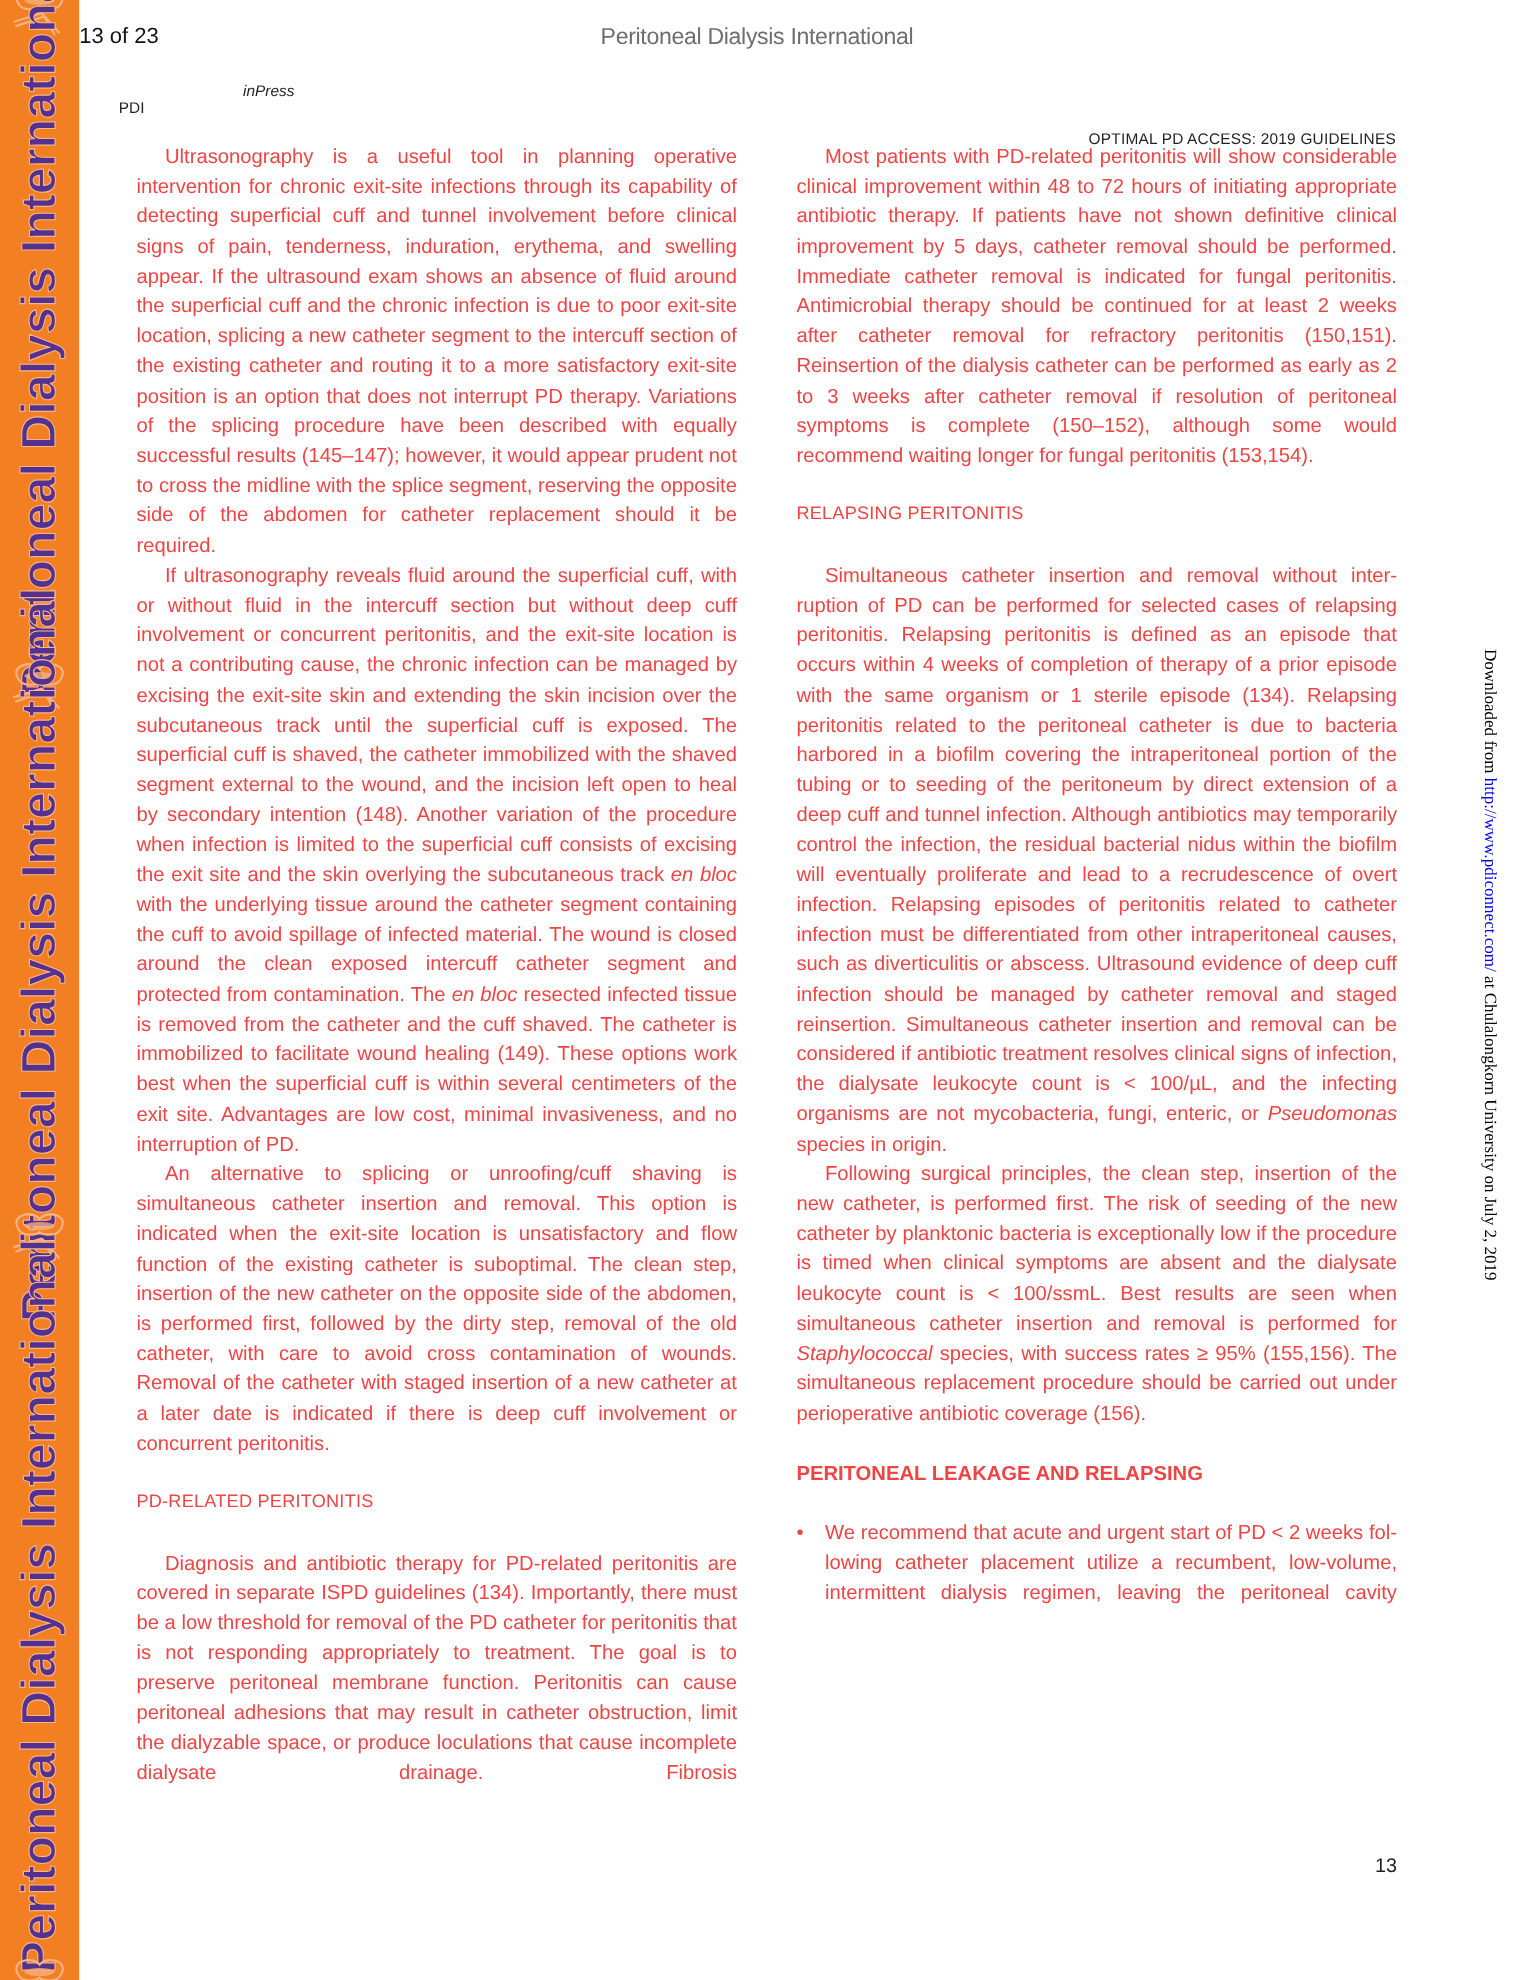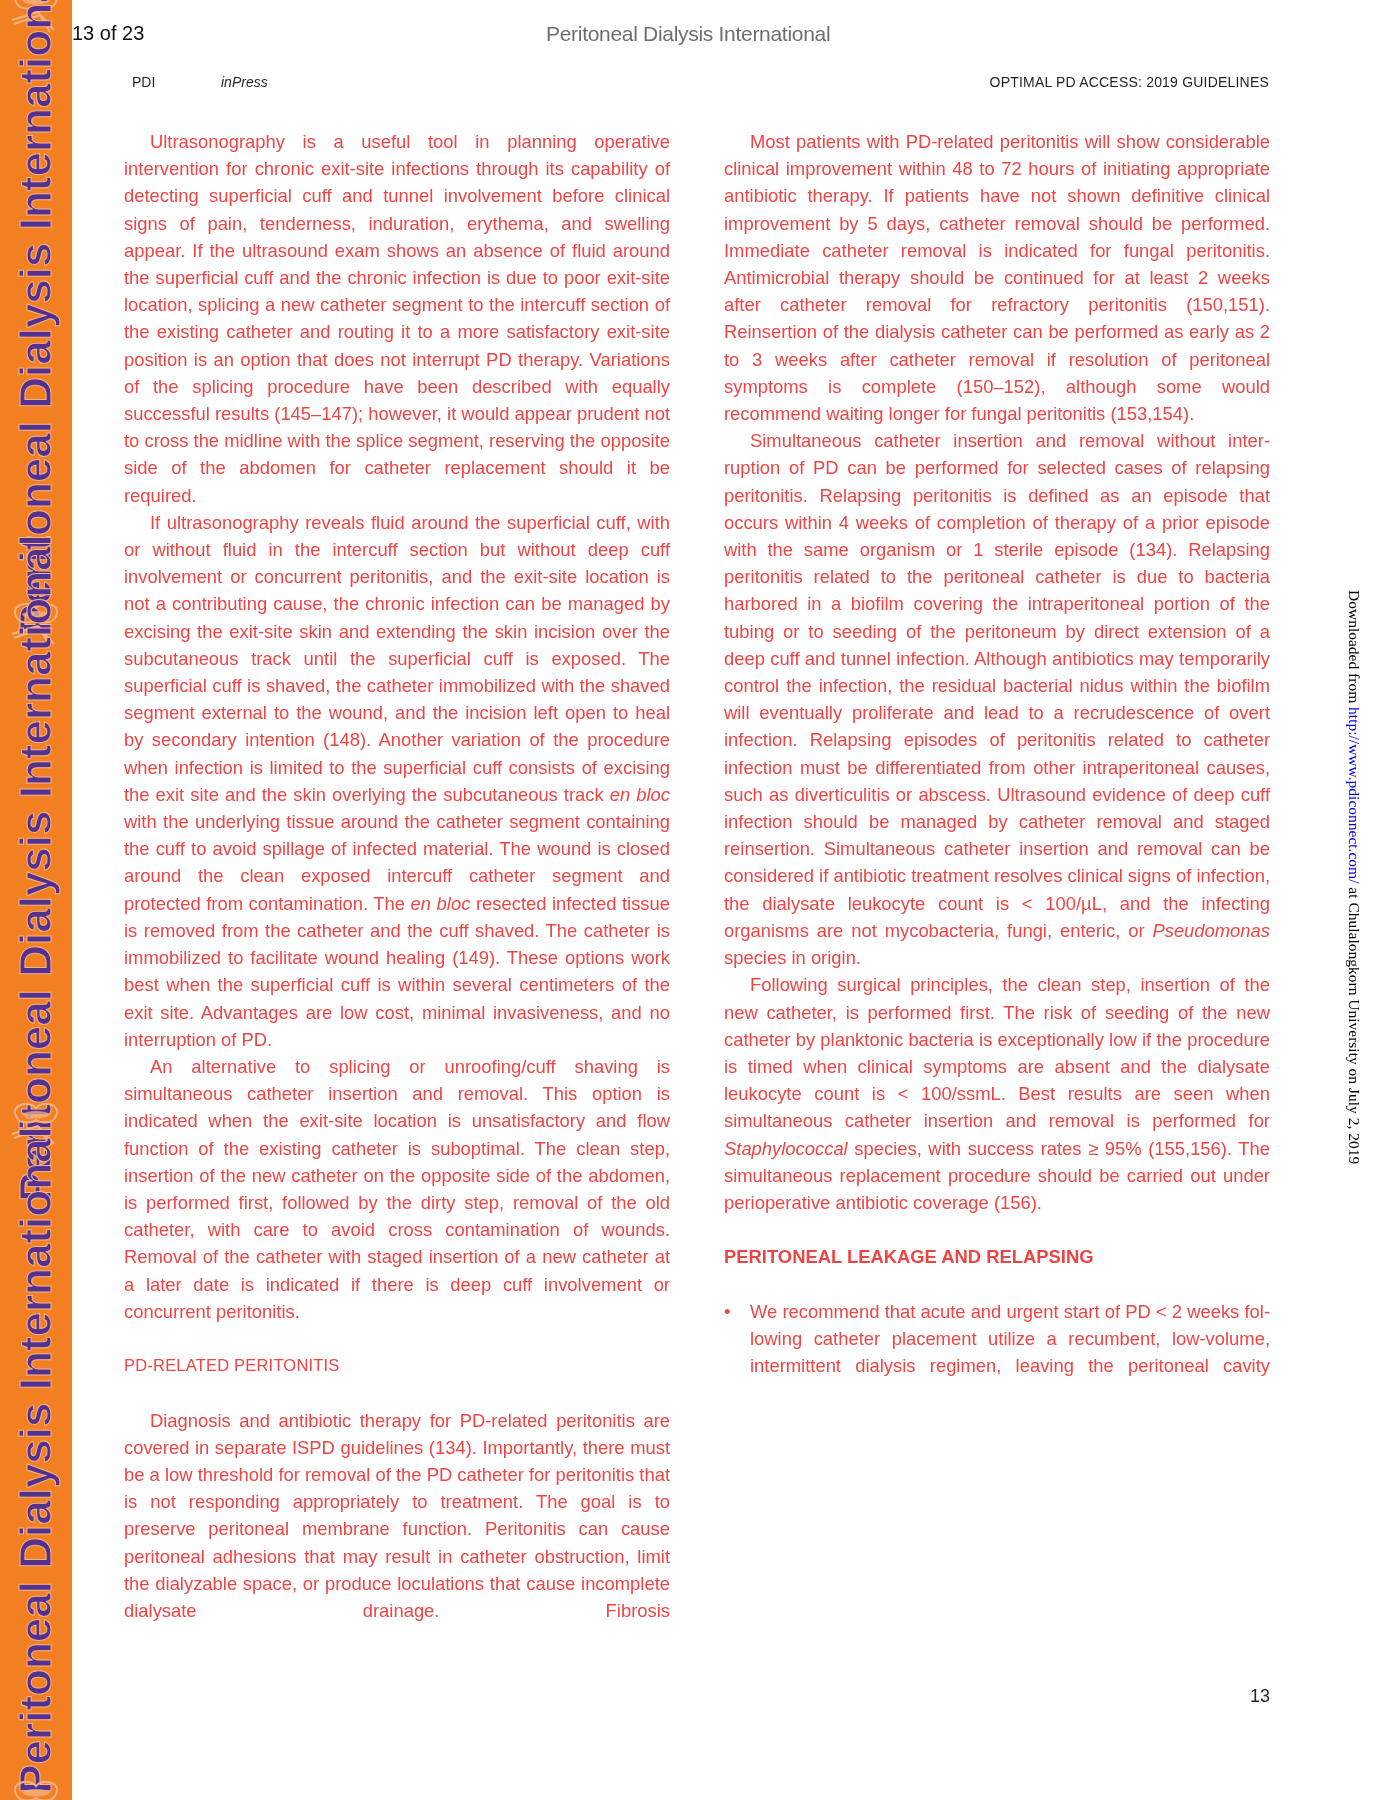--- a/index.html
+++ b/index.html
@@ -36,23 +36,23 @@
     position:absolute; left:0; top:0; font-size:20px; color:#111;
   }
   .journal-title {
     position:absolute; left:474px; top:0; font-size:21px; color:#6d6e71;
     font-family:"Liberation Sans",sans-serif; letter-spacing:-0.3px;
   }
   .running-head {
     position:absolute; top:74px; font-size:14px; color:#231f20;
     font-family:"Liberation Sans Narrow","Liberation Sans",sans-serif;
   }
-  .rh-pdi { left:132px; }
+  .rh-pdi { left:108px;margin-top:16px; }
   .rh-inpress { left:221px; font-style:italic;text-align:center; }
-  .rh-right { right:122px; letter-spacing:0.2px; }
+  .rh-right { right:122px; letter-spacing:0.2px;margin-top:44px; }
   .col {
     position:absolute; top:128px; width:546px;
     font-size:18.4px; line-height:27.2px;
     text-align:justify; hyphens:manual;
     font-family:"Liberation Sans Narrow","Liberation Sans",sans-serif;
     color:#ef4444;
   }
   .col-left { left:124px; }
   .col-right { left:724px; }
   .col p { margin:0; text-indent:26px; }
@@ -134,20 +134,21 @@
 <div class="col col-left">
   <p>Ultrasonography is a useful tool in planning operative intervention for chronic exit-site infections through its capability of detecting superficial cuff and tunnel involvement before clinical signs of pain, tenderness, induration, erythema, and swelling appear. If the ultrasound exam shows an absence of fluid around the superficial cuff and the chronic infection is due to poor exit-site location, splicing a new catheter segment to the intercuff section of the existing catheter and routing it to a more satisfactory exit-site position is an option that does not interrupt PD therapy. Variations of the splicing procedure have been described with equally successful results (145–147); however, it would appear prudent not to cross the midline with the splice segment, reserving the opposite side of the abdomen for catheter replacement should it be required.</p>
   <p><span>If ultrasonography reveals fluid around the superficial cuff, with or without fluid in the intercuff section but without deep cuff involvement or concurrent peritonitis, and the exit-site location is not a contributing cause, the chronic infection can be managed by excising the exit-site skin and extending the skin incision over the subcutaneous track until the superficial cuff is exposed. The superficial cuff is shaved, the catheter immobilized with the shaved segment external to the wound, and the incision left open to heal by secondary intention (148). Another variation of the procedure when infection is limited to the superficial cuff consists of excising the exit site and the skin overlying the subcutaneous track </span><em>en bloc</em><span> with the underlying tissue around the catheter segment containing the cuff to avoid spillage of infected material. The wound is closed around the clean exposed intercuff catheter segment and protected from contamination. The </span><em>en bloc</em><span> resected infected tissue is removed from the catheter and the cuff shaved. The catheter is immobilized to facilitate wound healing (149). These options work best when the superficial cuff is within several centimeters of the exit site. Advantages are low cost, minimal invasiveness, and no interruption of PD.</span></p>
   <p>An alternative to splicing or unroofing/cuff shaving is simultaneous catheter insertion and removal. This option is indicated when the exit-site location is unsatisfactory and flow function of the existing catheter is suboptimal. The clean step, insertion of the new catheter on the opposite side of the abdo­men, is performed first, followed by the dirty step, removal of the old catheter, with care to avoid cross contamination of wounds. Removal of the catheter with staged insertion of a new catheter at a later date is indicated if there is deep cuff involvement or concurrent peritonitis.</p>
   <h3 class="sub">PD-RELATED PERITONITIS</h3>
   <p style="text-align-last:justify">Diagnosis and antibiotic therapy for PD-related peritonitis are covered in separate ISPD guidelines (134). Importantly, there must be a low threshold for removal of the PD catheter for peritonitis that is not responding appropriately to treat­ment. The goal is to preserve peritoneal membrane function. Peritonitis can cause peritoneal adhesions that may result in catheter obstruction, limit the dialyzable space, or produce loculations that cause incomplete dialysate drainage. Fibrosis</p>
 </div>
 
 <div class="col col-right">
   <p>Most patients with PD-related peritonitis will show consid­erable clinical improvement within 48 to 72 hours of initiating appropriate antibiotic therapy. If patients have not shown definitive clinical improvement by 5 days, catheter removal should be performed. Immediate catheter removal is indicated for fungal peritonitis. Antimicrobial therapy should be contin­ued for at least 2 weeks after catheter removal for refractory peritonitis (150,151). Reinsertion of the dialysis catheter can be performed as early as 2 to 3 weeks after catheter removal if resolution of peritoneal symptoms is complete (150–152), although some would recommend waiting longer for fungal peritonitis (153,154).</p>
+  <h3 class="sub">RELAPSING PERITONITIS</h3>
   <p><span>Simultaneous catheter insertion and removal without inter­ruption of PD can be performed for selected cases of relapsing peritonitis. Relapsing peritonitis is defined as an episode that occurs within 4 weeks of completion of therapy of a prior episode with the same organism or 1 sterile episode (134). Relapsing peritonitis related to the peritoneal catheter is due to bacteria harbored in a biofilm covering the intraperitoneal portion of the tubing or to seeding of the peritoneum by direct extension of a deep cuff and tunnel infection. Although antibiotics may temporarily control the infection, the residual bacterial nidus within the biofilm will eventually proliferate and lead to a recrudescence of overt infection. Relapsing episodes of peritonitis related to catheter infection must be differentiated from other intraperitoneal causes, such as diverticulitis or abscess. Ultrasound evidence of deep cuff infection should be managed by catheter removal and staged reinsertion. Simultaneous catheter insertion and removal can be considered if antibiotic treatment resolves clinical signs of infection, the dialysate leukocyte count is &lt; 100/µL, and the infecting organisms are not mycobacteria, fungi, enteric, or </span><em>Pseudomonas</em><span> species in origin.</span></p>
   <p><span>Following surgical principles, the clean step, insertion of the new catheter, is performed first. The risk of seeding of the new catheter by planktonic bacteria is exceptionally low if the procedure is timed when clinical symptoms are absent and the dialysate leukocyte count is &lt; 100/ssmL. Best results are seen when simultaneous catheter insertion and removal is performed for </span><em>Staphylococcal</em><span> species, with success rates ≥ 95% (155,156). The simultaneous replacement procedure should be carried out under perioperative antibiotic coverage (156).</span></p>
   <h2 class="sec">PERITONEAL LEAKAGE AND RELAPSING</h2>
   <ul>
     <li style="text-align-last:justify">We recommend that acute and urgent start of PD &lt; 2 weeks fol­lowing catheter placement utilize a recumbent, low-volume, intermittent dialysis regimen, leaving the peritoneal cavity</li>
   </ul>
 </div>
 
 <div class="page-num">13</div>
 

